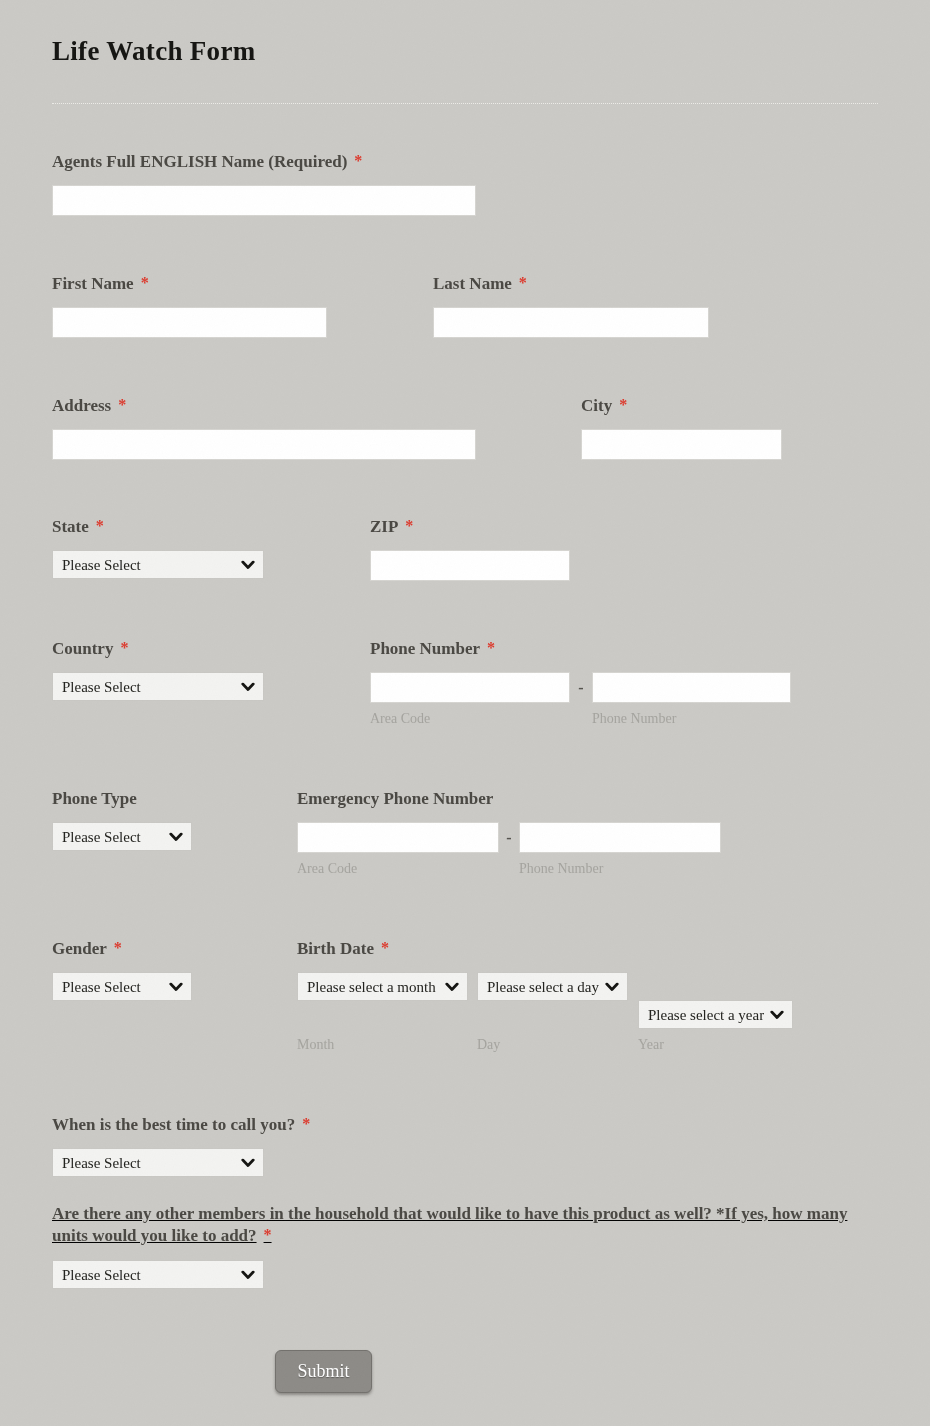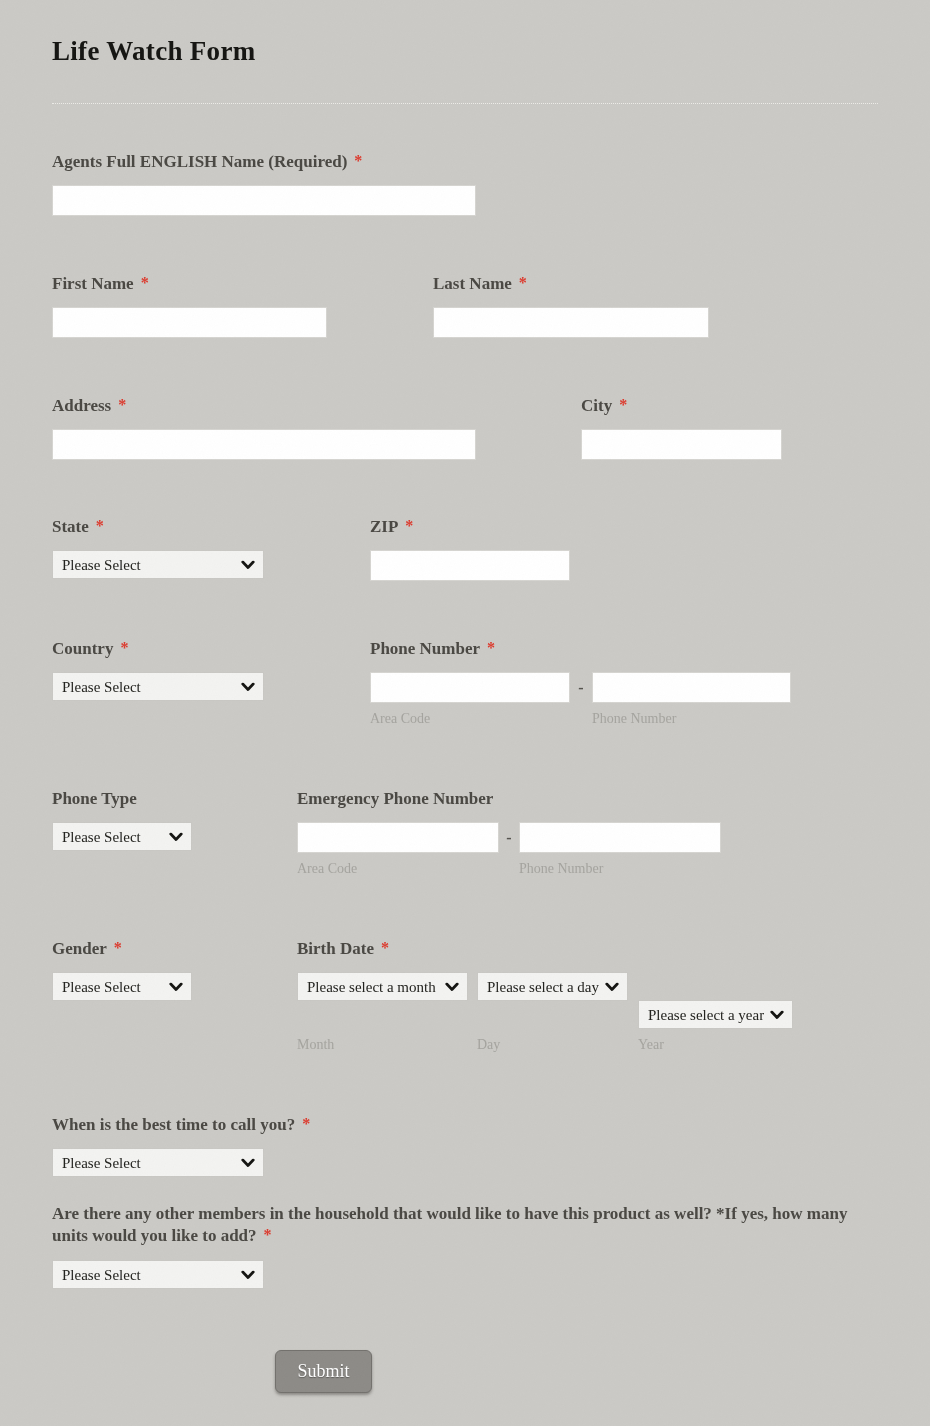--- a/index.html
+++ b/index.html
@@ -19,21 +19,21 @@
   h1.title {
     margin: 0 0 37px 0;
     font-size: 27px; line-height: 30px; font-weight: bold;
     color: #151512; letter-spacing: .3px;
   }
   hr.divider {
     border: none; border-top: 1px dotted #edece8;
     margin: 0 0 47px 0; height: 0;
   }
   .label-row { margin-bottom: 13px; line-height: 21px; white-space: nowrap; }
-  .label-row.wrap { white-space: normal; width: 823px; line-height: 22px; }
+  .label-row.wrap { white-space: normal; width: 823px; line-height: 22px; text-decoration: underline; }
   .label {
     font-weight: bold; font-size: 17px;
     color: var(--label-text, #4a4843);
   }
   .req {
     color: var(--required-asterisk, #dd3a2d);
     font-weight: bold; font-size: 16px;
     margin-left: 7px; position: relative; top: -1px;
   }
   .ti {

